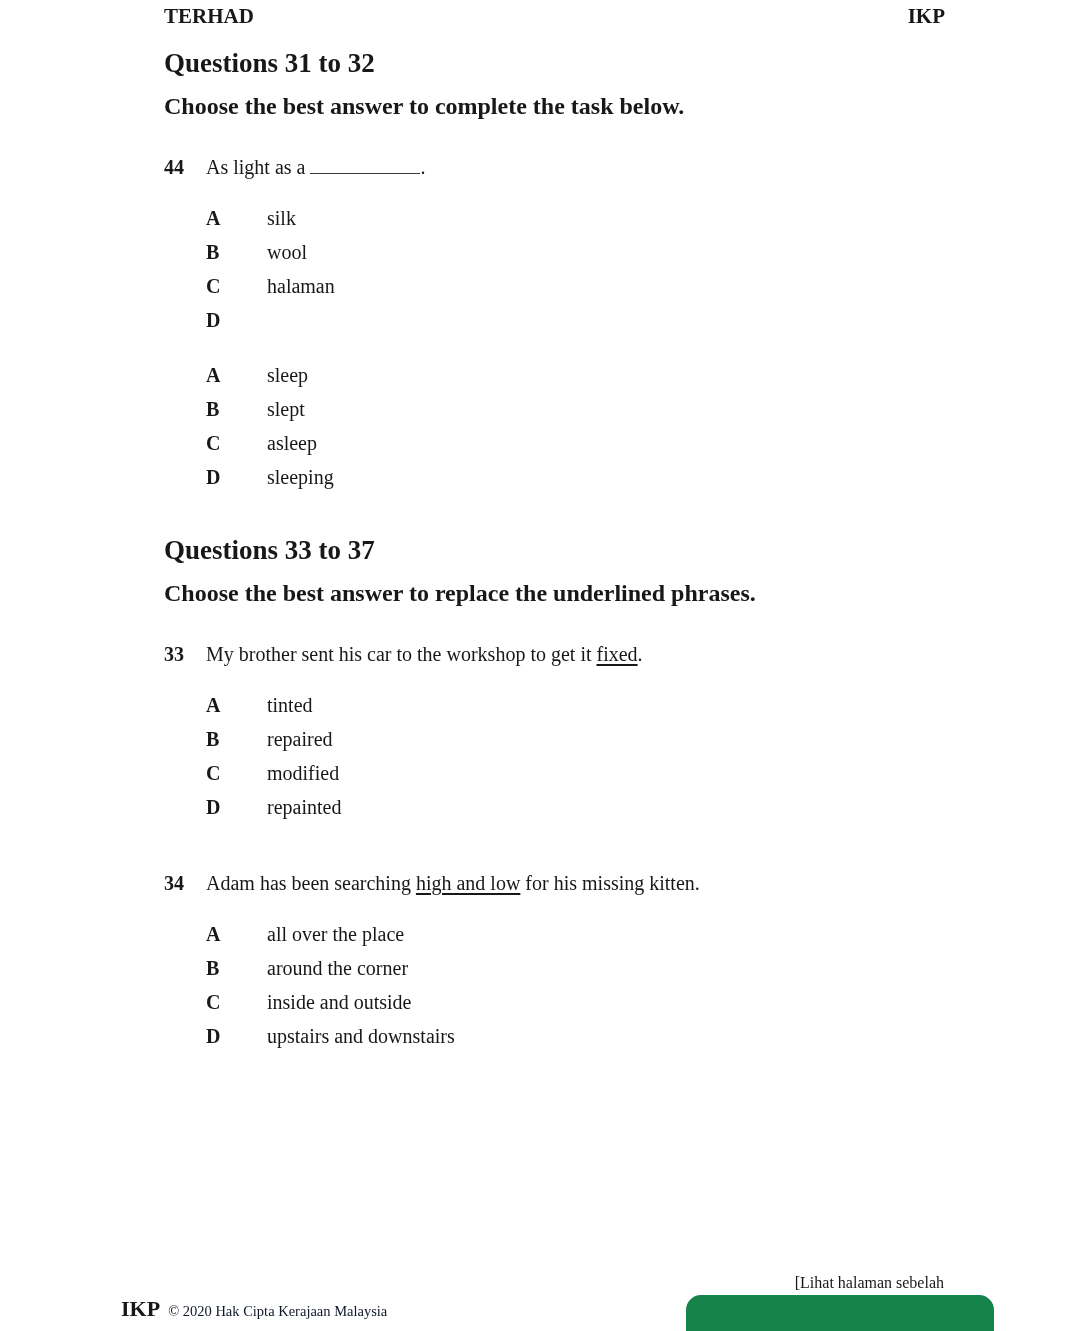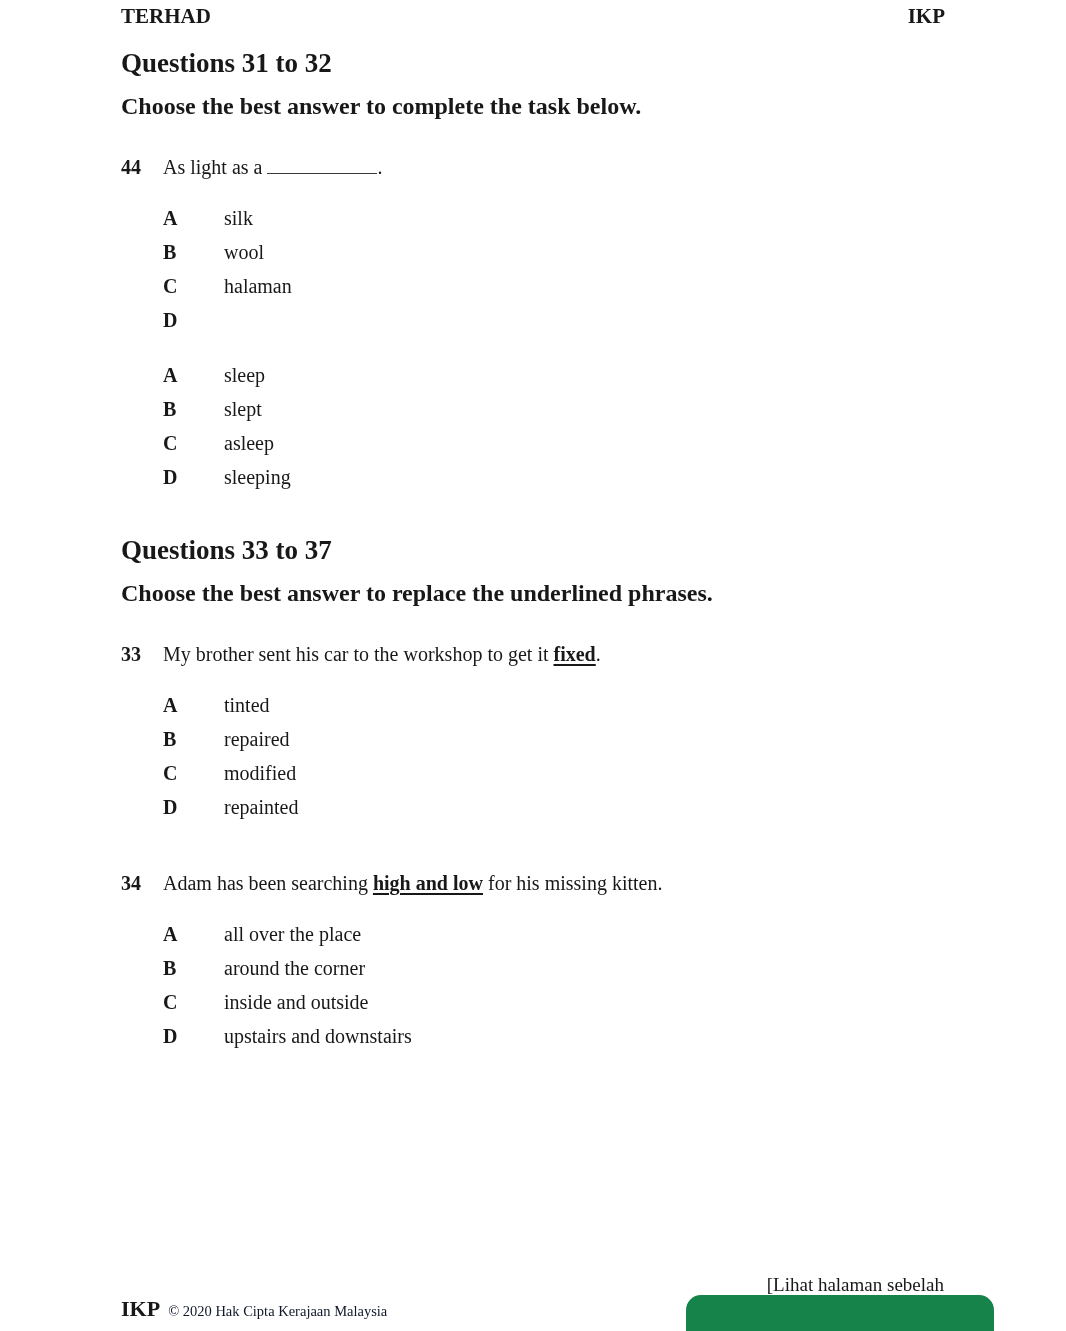--- a/index.html
+++ b/index.html
@@ -5,21 +5,21 @@
   * { margin: 0; padding: 0; box-sizing: border-box; }
   html, body { background: #ffffff; }
   body {
     width: 1066px;
     height: 1331px;
     position: relative;
     overflow: hidden;
     font-family: "Liberation Serif", serif;
     color: #181818;
   }
-  .page { position: absolute; inset: 0; }
+  .page { position: absolute; inset: 0; padding-left: 43px; }
 
   .header {
     display: flex;
     justify-content: space-between;
     padding: 4px 121px 0 121px;
     font-size: 21px;
     font-weight: bold;
     line-height: 25px;
   }
 
@@ -47,40 +47,39 @@
   .qstem { flex: 1; }
 
   .blank {
     display: inline-block;
     width: 110px;
     border-bottom: 1.4px solid #3a3a3a;
   }
   .u {
     text-decoration: underline;
     text-underline-offset: 3px;
-    font-weight: bold;
   }
 
   .options {
     margin: 21px 0 0 163px;
     font-size: 20px;
   }
   .option {
     display: flex;
     height: 34px;
     align-items: center;
   }
   .opt-letter { width: 61px; flex: 0 0 61px; font-weight: bold; }
   .opt-text { flex: 1; }
 
   .footer-note {
     position: absolute;
     top: 1274px;
     right: 122px;
-    font-size: 19px;
+    font-size: 16px;
   }
   .footer-brand-row {
     position: absolute;
     left: 121px;
     top: 1296px;
     display: flex;
     align-items: baseline;
     gap: 8px;
   }
   .footer-brand { font-size: 22px; font-weight: bold; }

